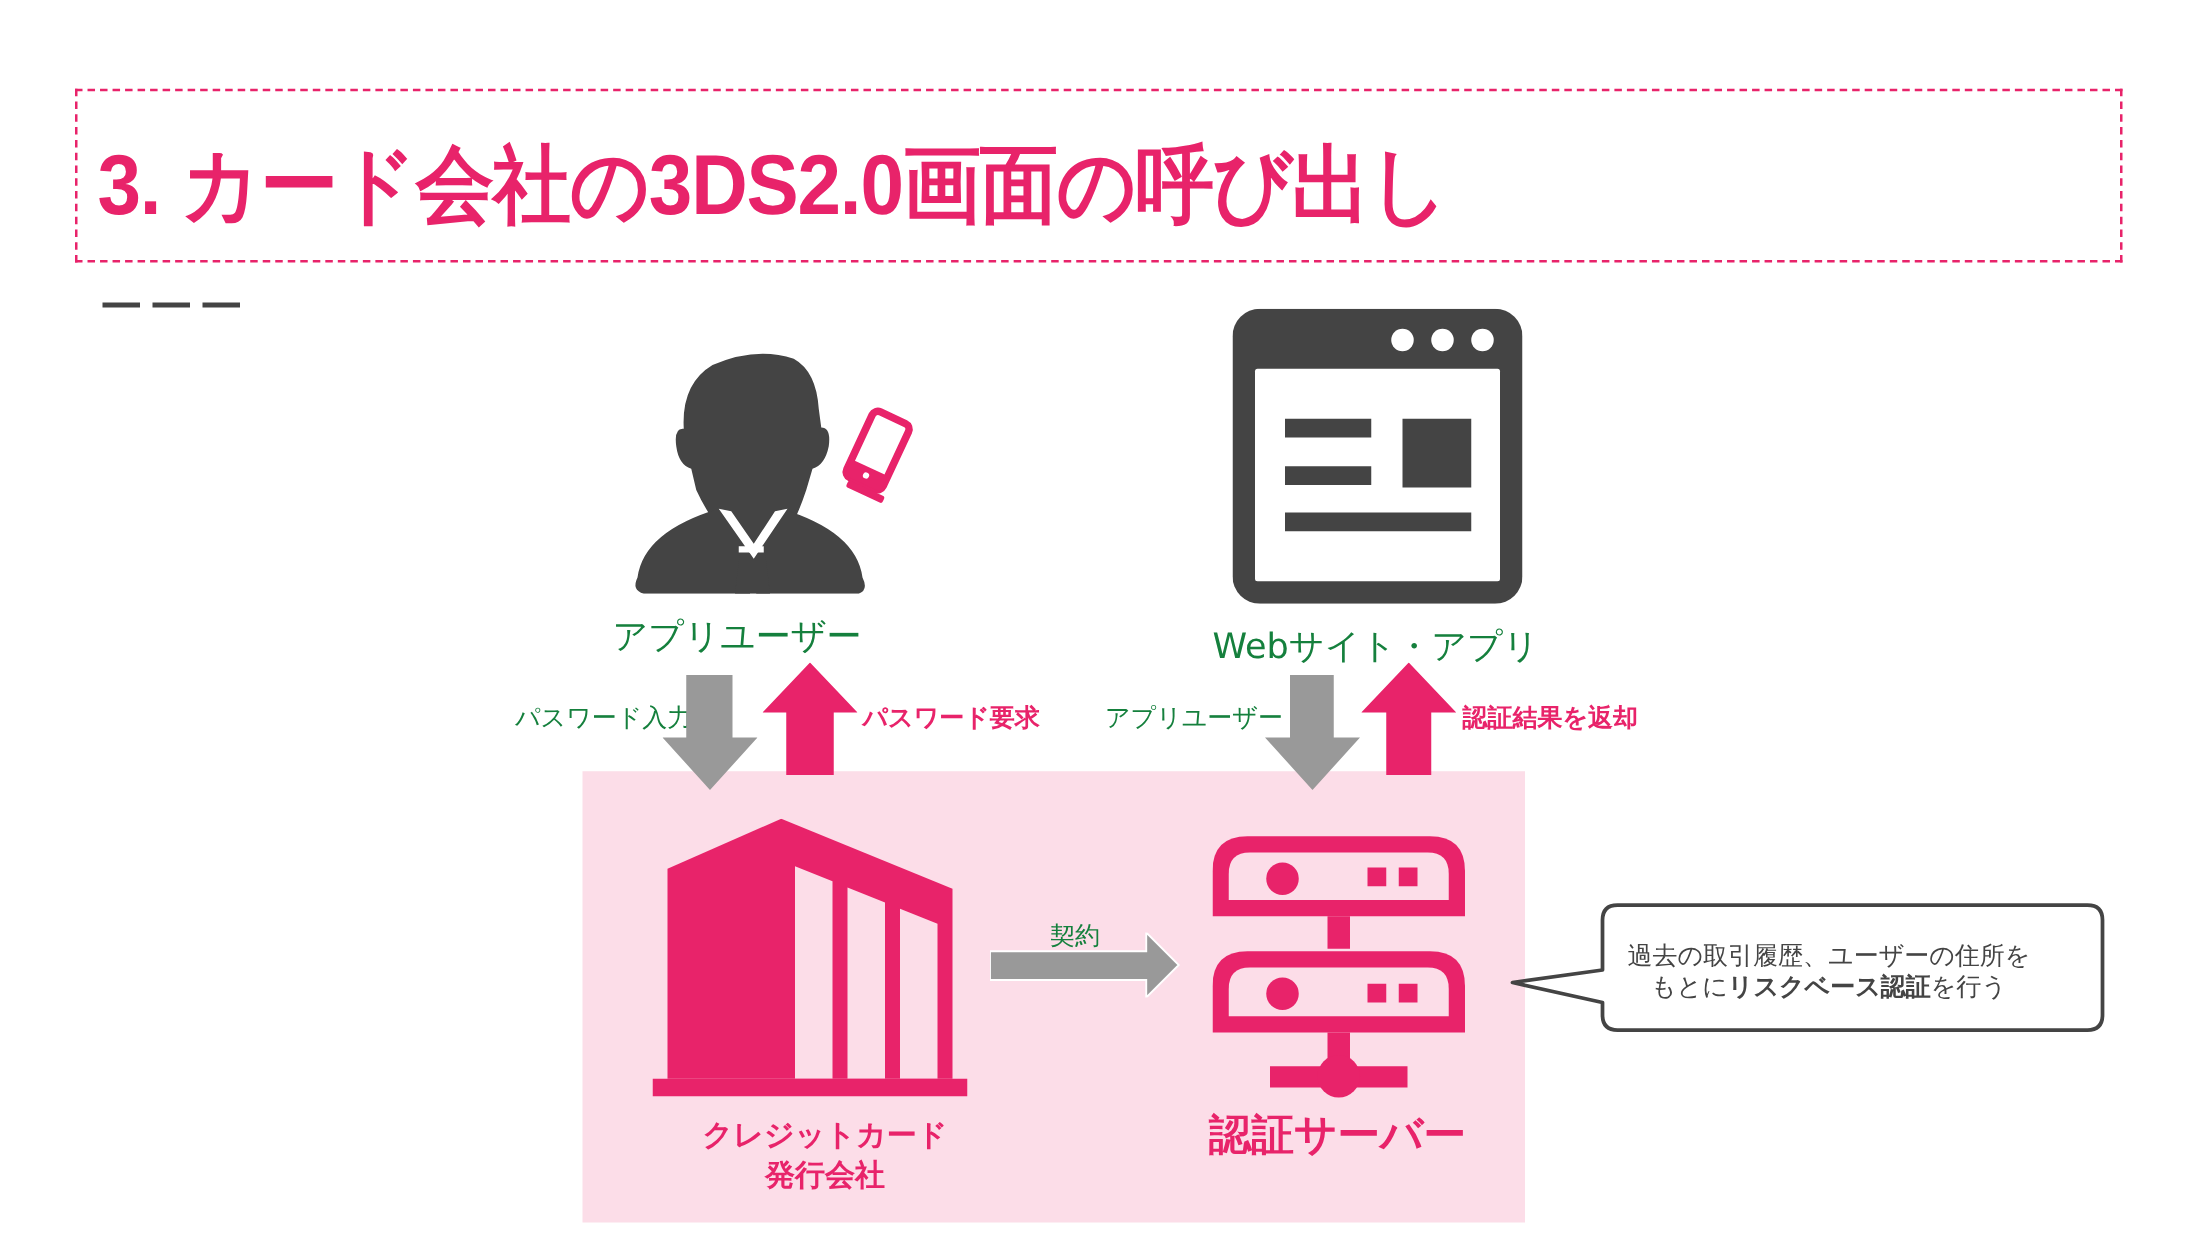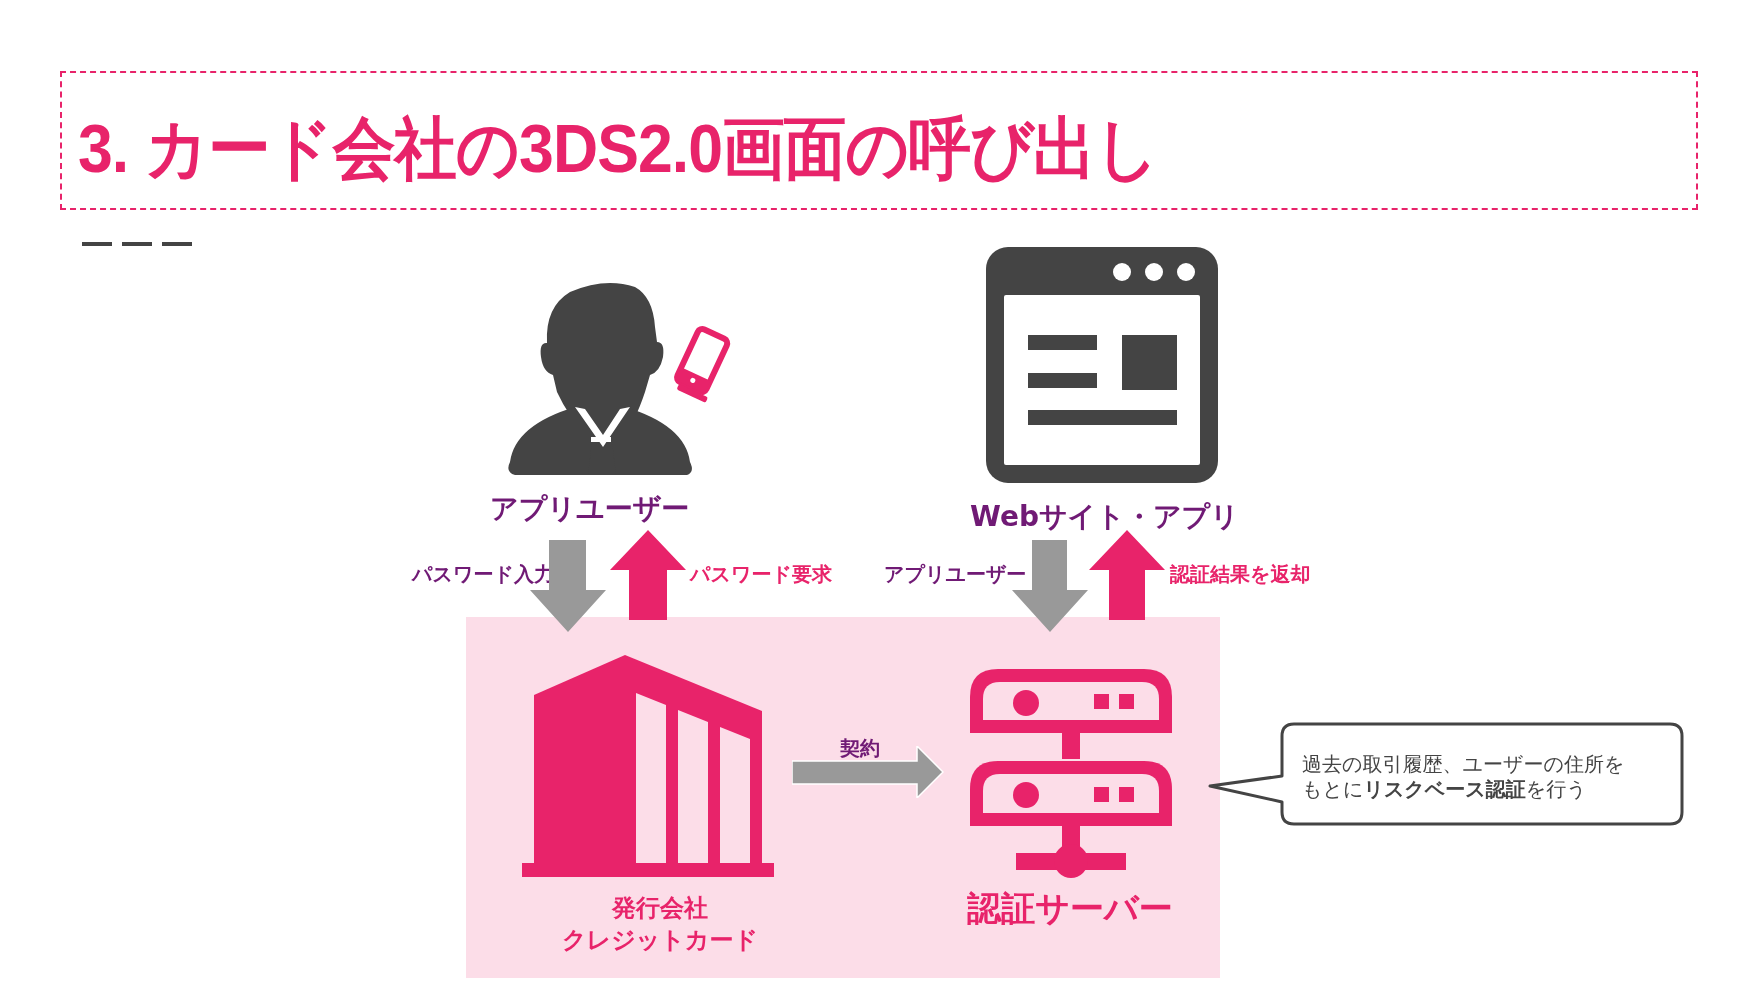--- a/index.html
+++ b/index.html
@@ -9,29 +9,29 @@
 
     .title-box { left: 60px; top: 71px; width: 1638px; height: 139px;
                  border: 2px dashed #e8236a; box-sizing: border-box; }
     .title-text { left: 78px; top: 100px; font-family: "Liberation Sans", sans-serif;
                   font-weight: bold; font-size: 68px; line-height: 96px; color: #e8236a;
                   letter-spacing: -1px; white-space: nowrap; transform: scaleX(0.92); transform-origin: left center; }
     .dash-mark { top: 242px; width: 30px; height: 4px; background: #444444; }
 
     .pink-area { left: 466px; top: 617px; width: 754px; height: 361px; background: #fcdde8; }
 
-    .label-dark { color: #701a75; font-weight: bold; white-space: nowrap; }
+    .label-dark { color: #15803d; font-weight: normal; white-space: nowrap; }
     .label-pink { color: #e8236a; font-weight: bold; white-space: nowrap; }
 
     .actor-label { font-size: 28px; line-height: 34px; }
     .flow-label { font-size: 20px; line-height: 28px; }
     .node-label { font-size: 24px; line-height: 32px; text-align: center; }
 
     .bubble-text { left: 1302px; top: 752px; font-size: 20px; line-height: 25px; color: #444444;
-                   white-space: nowrap; }
+                   white-space: nowrap; text-align: center; }
     .bubble-text b { font-weight: bold; }
     svg { display: block; }
   </style>
 </head>
 <body>
 
 <div class="abs title-box"></div>
 <div class="abs title-text">3.  カード会社の3DS2.0画面の呼び出し</div>
 <div class="abs dash-mark" style="left:82px"></div>
 <div class="abs dash-mark" style="left:122px"></div>
@@ -111,22 +111,22 @@
 <div class="abs" style="left:522px; top:655px;">
   <svg width="252" height="224" viewBox="0 0 252 224">
     <polygon points="12,40 103,0 240,56 240,208 12,208" fill="#e8236a"></polygon>
     <polygon points="114,38 144,50 144,208 114,208" fill="#fcdde8"></polygon>
     <polygon points="156,55 186,67 186,208 156,208" fill="#fcdde8"></polygon>
     <polygon points="198,72 228,84 228,208 198,208" fill="#fcdde8"></polygon>
     <rect x="0" y="208" width="252" height="14" fill="#e8236a"></rect>
   </svg>
 </div>
 <div class="abs label-pink node-label" style="left:540px; top:892px; width:240px; font-size:24px; line-height:32px;">
+  <div>クレジットカード</div>
   <div>発行会社</div>
-  <div>クレジットカード</div>
 </div>
 
 <div class="abs label-dark flow-label" style="left:840px; top:734px;">契約</div>
 <div class="abs" style="left:792px; top:746px;">
   <svg width="152" height="52" viewBox="0 0 152 52">
     <polygon points="0,15 125,15 125,0 151,26 125,52 125,38 0,38" fill="#999999" stroke="#ffffff" stroke-width="1.5"></polygon>
   </svg>
 </div>
 
 <div class="abs" style="left:970px; top:667px;">

